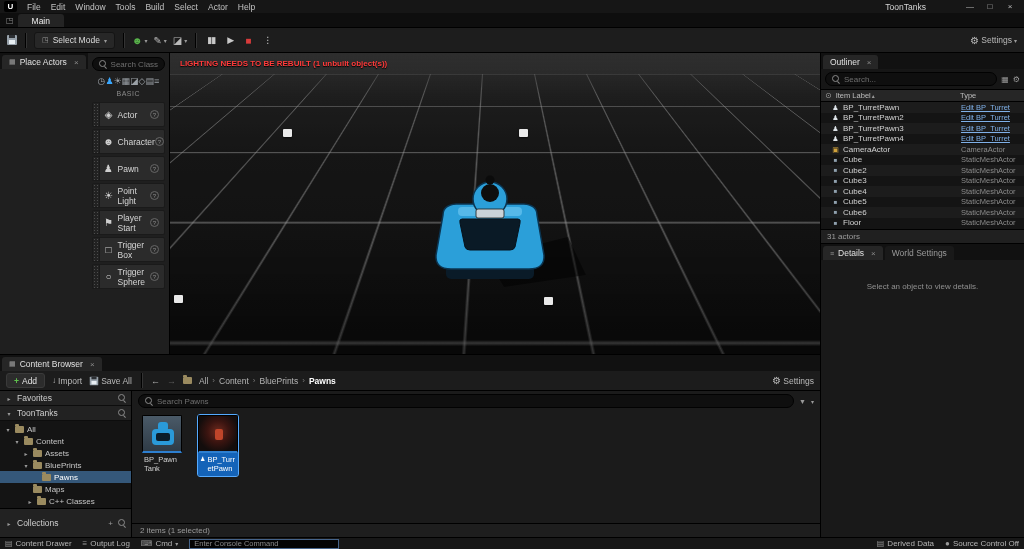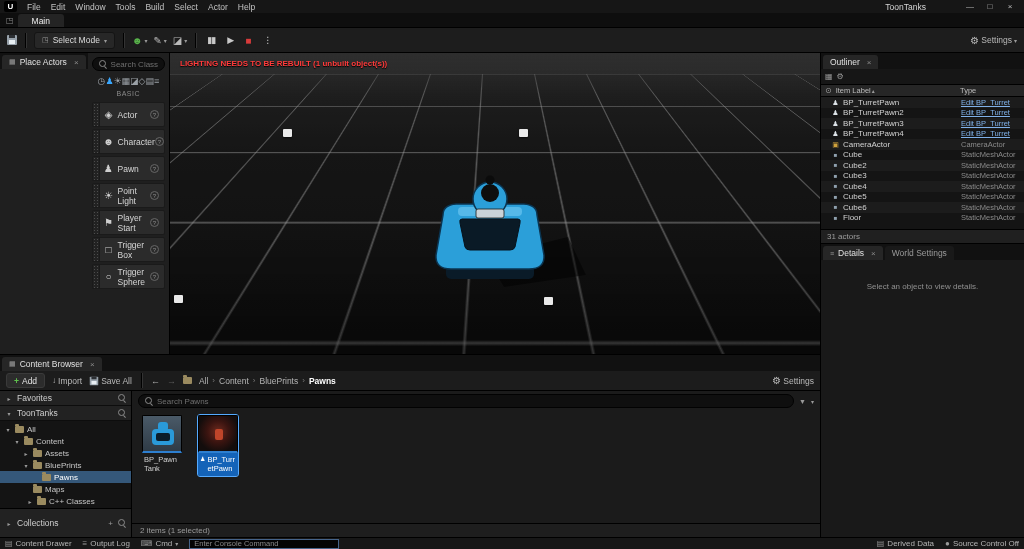--- a/index.html
+++ b/index.html
@@ -435,20 +435,24 @@
 
   <div class="right-panel">
     <div class="outliner">
       <div class="panel-tabstrip">
         <span class="ptab">
           <span>Outliner</span>
           <span class="x">×</span>
         </span>
       </div>
       <div class="ol-toolbar">
+        <div class="search">
+          <span class="mag"></span>
+          <input placeholder="Search..." style="">
+        </div>
         <span class="ol-tico">▦</span>
         <span class="ol-tico">⚙</span>
       </div>
       <div class="ol-header">
         <span class="ol-tico">⊙</span>
         <span class="h-label">
           <span>Item Label</span>
           <span class="sort">▲</span>
         </span>
         <span class="h-type">Type</span>

